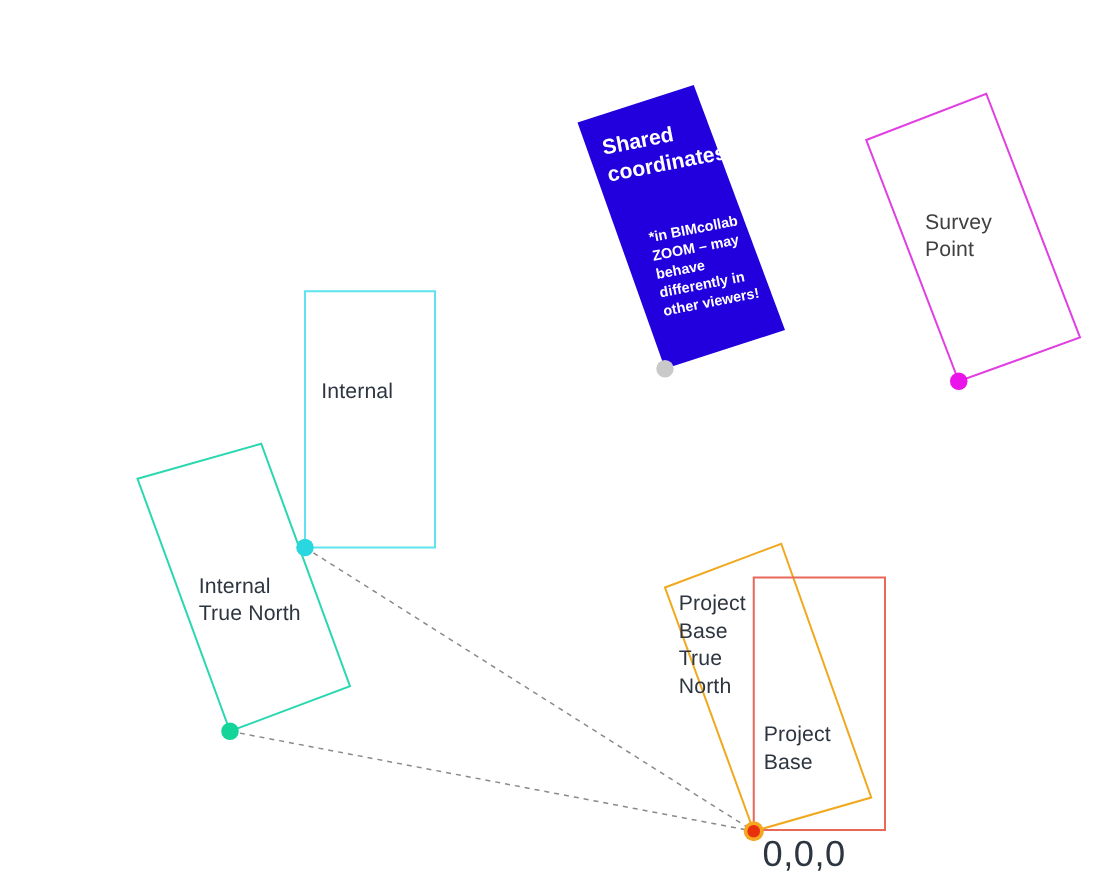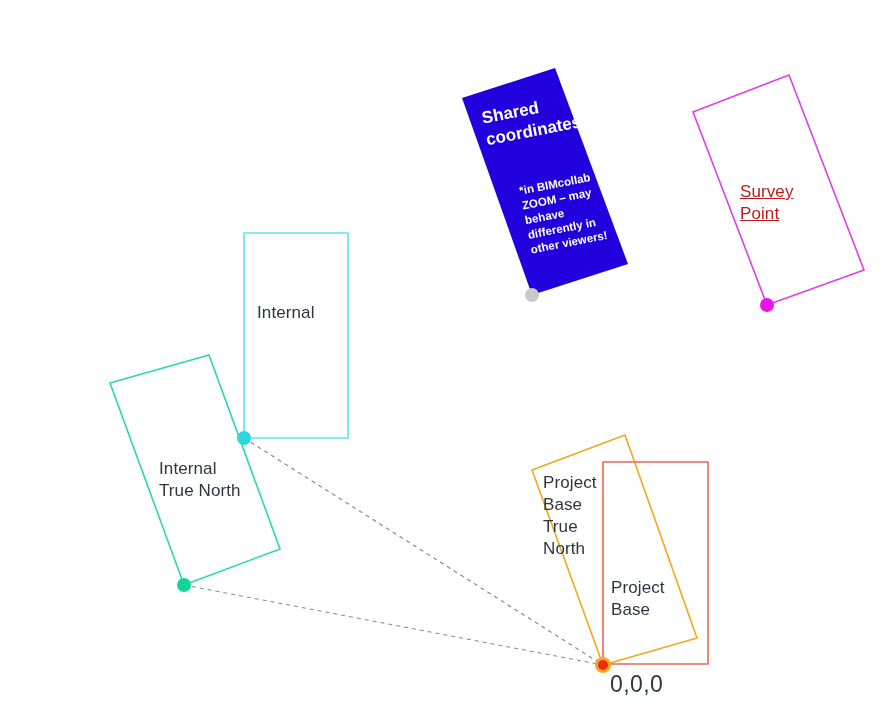--- a/index.html
+++ b/index.html
@@ -30,21 +30,21 @@
   .lbl {
     position: absolute;
     color: #2d3640;
     font-family: "Liberation Sans", sans-serif;
     font-size: 17px;
     line-height: 22px;
     white-space: pre-line;
     letter-spacing: 0.1px;
   }
   .lbl-origin {
-    font-size: 23px;
+    font-size: 29px;
     line-height: 26px;
     color: #2d3640;
     letter-spacing: 0.4px;
   }
   .shared-title {
     position: absolute;
     color: #ffffff;
     font-family: "Liberation Sans", sans-serif;
     font-size: 17px;
     line-height: 22px;
@@ -94,21 +94,21 @@
       <circle id="origin-ring" cx="603" cy="665" r="8" fill="#f5a623"></circle>
       <circle id="origin-core" cx="603" cy="665" r="5" fill="#e8310c"></circle>
     </g>
   </svg>
 
   <div class="lbl" id="lbl-internal" style="left: 257px; top: 302px; color: rgb(45, 54, 64);">Internal</div>
 
   <div class="lbl" id="lbl-itn" style="left: 159px; top: 458px; color: rgb(45, 54, 64);">Internal
 True North</div>
 
-  <div class="lbl" id="lbl-survey" style="left: 740px; top: 181px; color: #b91c1c; text-decoration: underline;">Survey
+  <div class="lbl" id="lbl-survey" style="left: 740px; top: 167px; color: #404040;">Survey
 Point</div>
 
   <div class="lbl" id="lbl-pb" style="left: 611px; top: 577px; color: rgb(45, 54, 64);">Project
 Base</div>
 
   <div class="lbl" id="lbl-pbtn" style="left: 543px; top: 472px; color: rgb(45, 54, 64);">Project
 Base
 True
 North</div>
 

